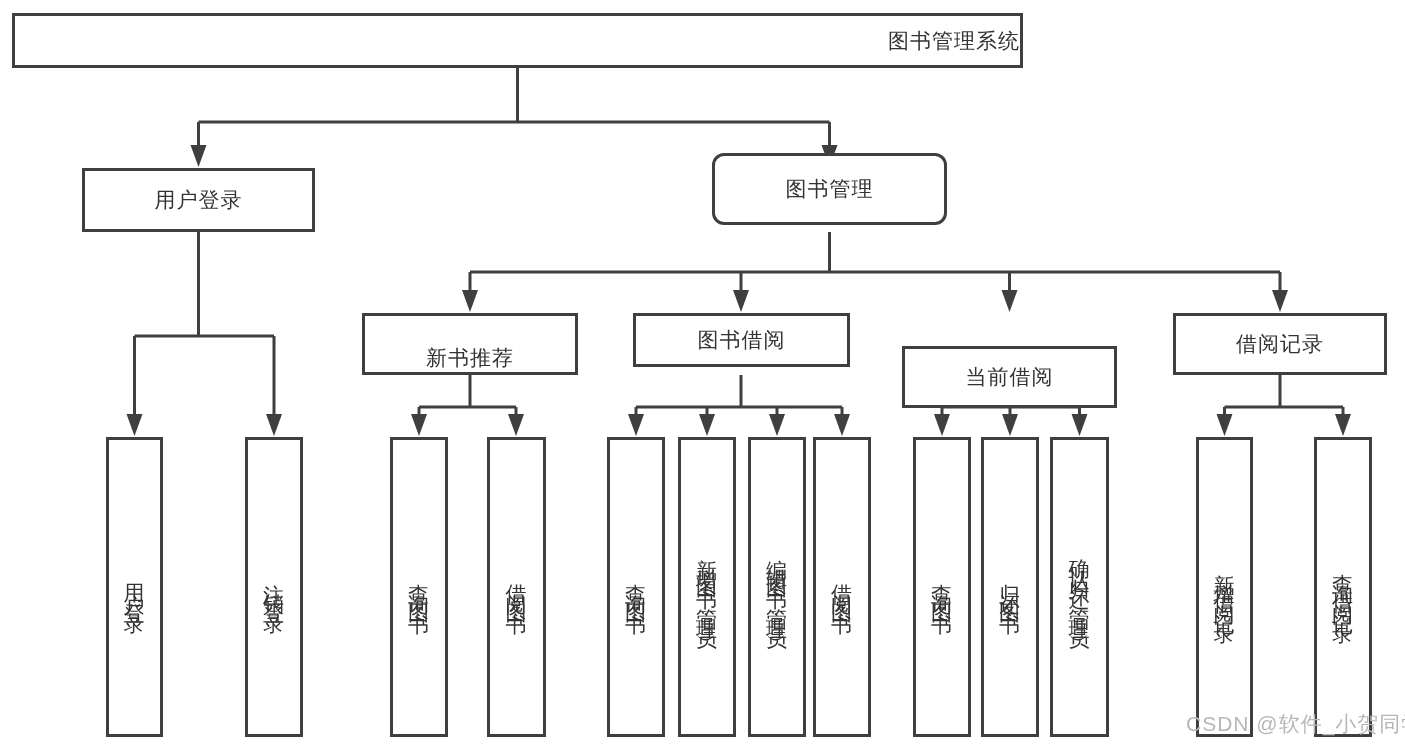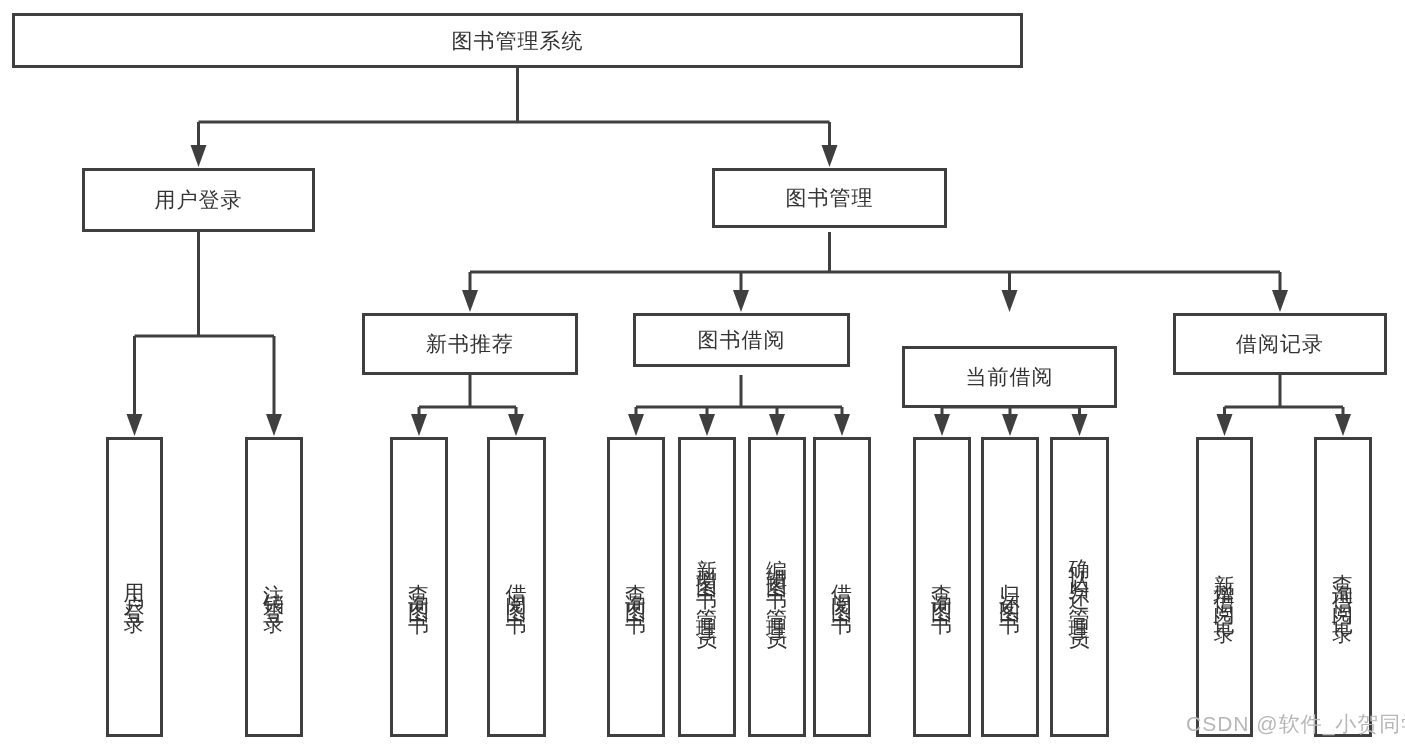--- a/index.html
+++ b/index.html
@@ -86,32 +86,32 @@
       <polygon points="769,414 785,414 777,436"></polygon>
       <polygon points="834,414 850,414 842,436"></polygon>
       <polygon points="934,414 950,414 942,436"></polygon>
       <polygon points="1002,414 1018,414 1010,436"></polygon>
       <polygon points="1071.5,414 1087.5,414 1079.5,436"></polygon>
       <polygon points="1216.5,414 1232.5,414 1224.5,436"></polygon>
       <polygon points="1335,414 1351,414 1343,436"></polygon>
     </g>
   </svg>
 
-  <div class="box" style="left:12px; top:13px; width:1011px; height:55px;">
+  <div class="box" style="left:12px; top:13px; width:1011px; height:55px;justify-content:flex-end;">
     <span class="hlabel">图书管理系统</span>
   </div>
 
   <div class="box" style="left:82px; top:168px; width:233px; height:64px;">
     <span class="hlabel">用户登录</span>
   </div>
-  <div class="box" style="left:712px; top:168px; width:235px; height:60px;">
+  <div class="box" style="left:712px; top:153px; width:235px; height:72px;border-radius:12px;">
     <span class="hlabel">图书管理</span>
   </div>
 
-  <div class="box" style="left:362px; top:313px; width:216px; height:62px;">
+  <div class="box" style="left:362px; top:313px; width:216px; height:62px;align-items:flex-end;">
     <span class="hlabel">新书推荐</span>
   </div>
   <div class="box" style="left:633px; top:313px; width:217px; height:54px;">
     <span class="hlabel">图书借阅</span>
   </div>
   <div class="box" style="left:902px; top:313px; width:215px; height:62px;margin-top:33px;">
     <span class="hlabel">当前借阅</span>
   </div>
   <div class="box" style="left:1173px; top:313px; width:214px; height:62px;">
     <span class="hlabel">借阅记录</span>

